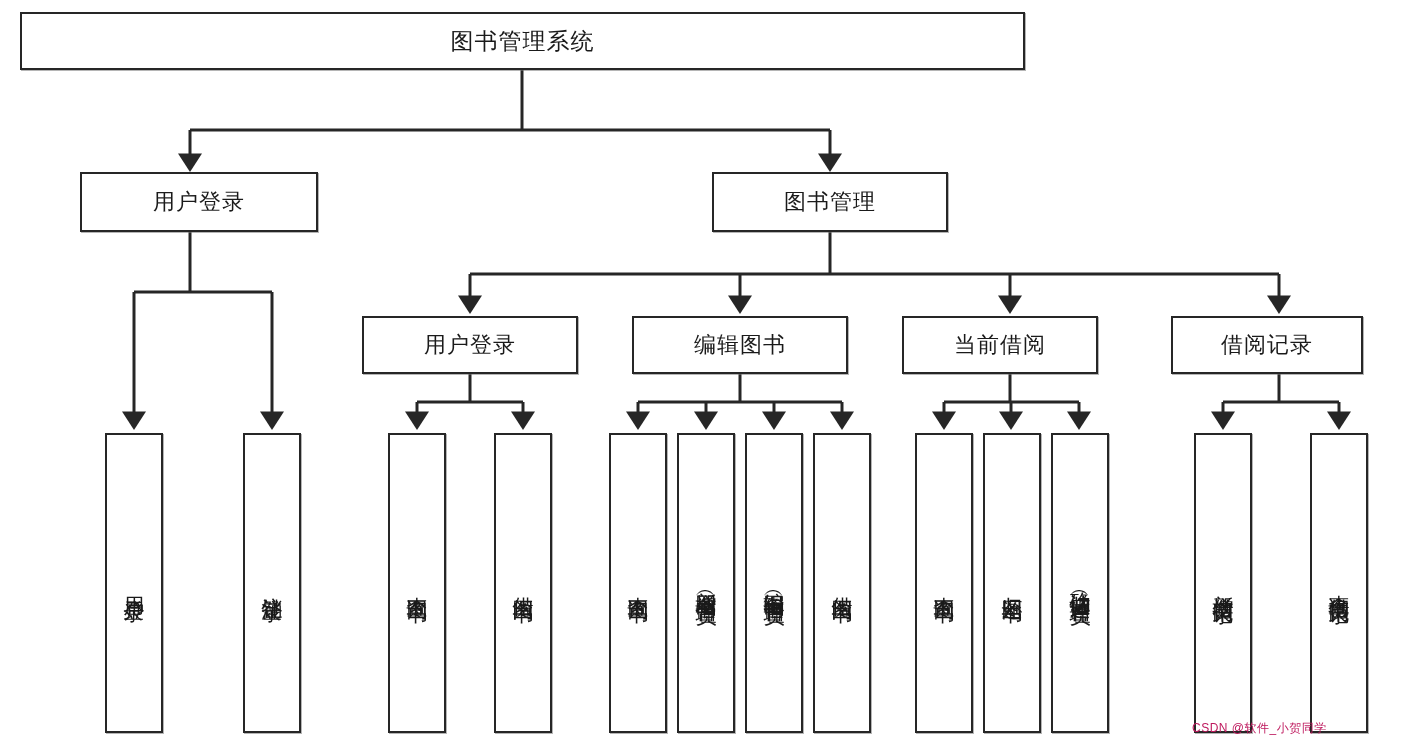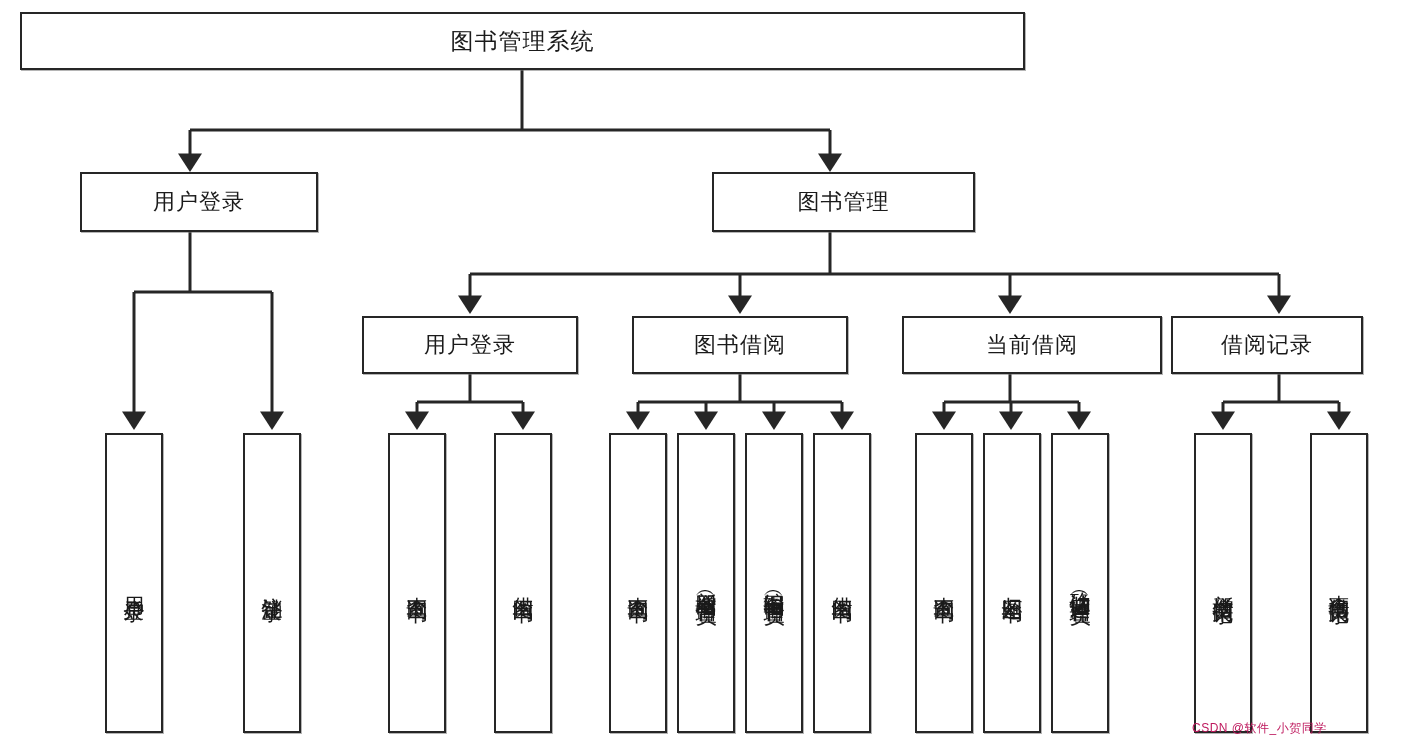--- a/index.html
+++ b/index.html
@@ -136,33 +136,33 @@
   </svg>
 
   <div class="node horiz root" style="left:20px; top:12px; width:1005px; height:58px;">
     <span class="node-label">图书管理系统</span>
   </div>
 
   <div class="node horiz" style="left:80px; top:172px; width:238px; height:60px;">
     <span class="node-label">用户登录</span>
   </div>
 
-  <div class="node horiz" style="left:712px; top:172px; width:263px; height:60px;">
+  <div class="node horiz" style="left:712px; top:172px; width:236px; height:60px;">
     <span class="node-label">图书管理</span>
   </div>
 
   <div class="node horiz" style="left:362px; top:316px; width:216px; height:58px;">
     <span class="node-label">用户登录</span>
   </div>
 
   <div class="node horiz" style="left:632px; top:316px; width:216px; height:58px;">
-    <span class="node-label">图书借阅</span>
-  </div>
-
-  <div class="node horiz" style="left:902px; top:316px; width:260px; height:58px;">
+    <span class="node-label">编辑图书</span>
+  </div>
+
+  <div class="node horiz" style="left:902px; top:316px; width:196px; height:58px;">
     <span class="node-label">当前借阅</span>
   </div>
 
   <div class="node horiz" style="left:1171px; top:316px; width:192px; height:58px;">
     <span class="node-label">借阅记录</span>
   </div>
 
   <div class="node vert" style="left:105px; top:433px; width:58px; height:300px;">
     <span class="node-label">用户登录</span>
   </div>

